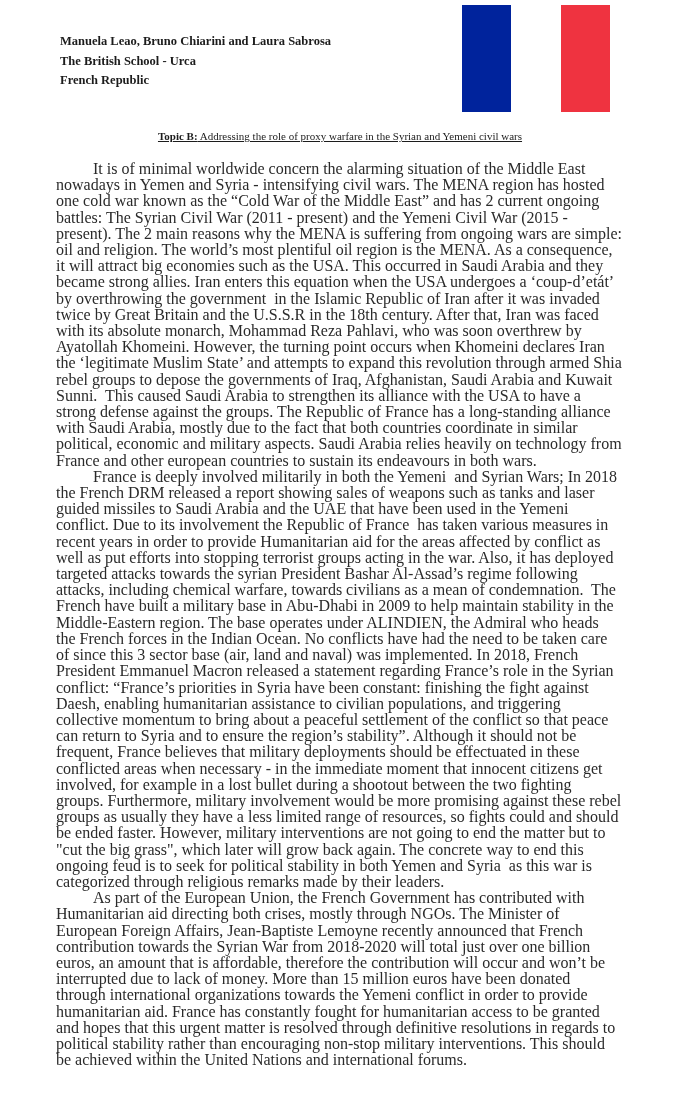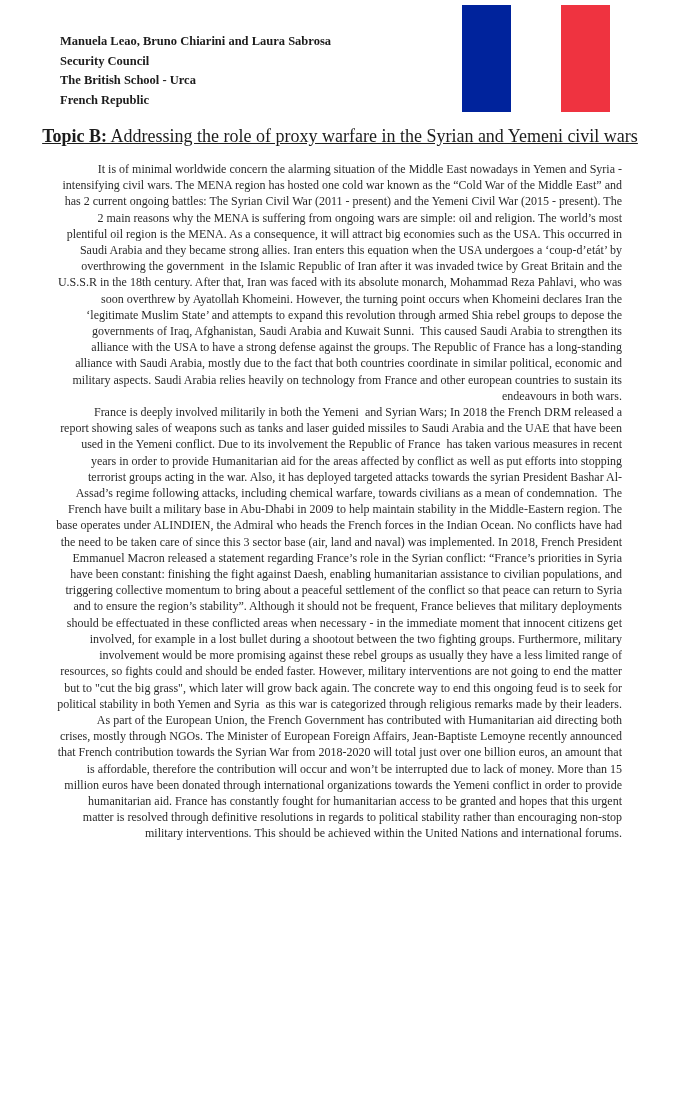--- a/index.html
+++ b/index.html
@@ -35,50 +35,49 @@
     height: 107px;
     display: flex;
   }
   .flag .stripe { flex: 1 1 0; height: 100%; }
   .doc-title {
     position: absolute;
     top: 123px;
     left: 40px;
     right: 40px;
     text-align: center;
-    font-size: 18px;
+    font-size: 11px;
     line-height: 16px;
     color: #1c1c1c;
   }
   .doc-title .title-underline { text-decoration: underline; }
   .doc-title .title-label { font-weight: bold; }
   .body-block {
     position: absolute;
     top: 156px;
     left: 56px;
     width: 566px;
   }
   .body-block p {
-    font-size: 12px;
+    font-size: 16px;
     line-height: 16.2px;
     text-indent: 37px;
-    text-align: right;
+    text-align: left;
     white-space: pre-wrap;
     color: #2a2a2a;
   }
   .uword { }
 </style>
 </head>
 <body>
 
 <div class="page">
 
   <div class="header-block">
     <div class="header-line">Manuela Leao, Bruno Chiarini and Laura Sabrosa</div>
-    <div class="header-line">Security Council</div>
     <div class="header-line">The British School - Urca</div>
     <div class="header-line">French Republic</div>
   </div>
 
   <div class="flag">
     <div class="stripe" id="flag-blue" style="background: rgb(0, 35, 156);"></div>
     <div class="stripe" id="flag-white" style="background: rgb(255, 255, 255);"></div>
     <div class="stripe" id="flag-red" style="background: rgb(239, 51, 64);"></div>
   </div>
 

